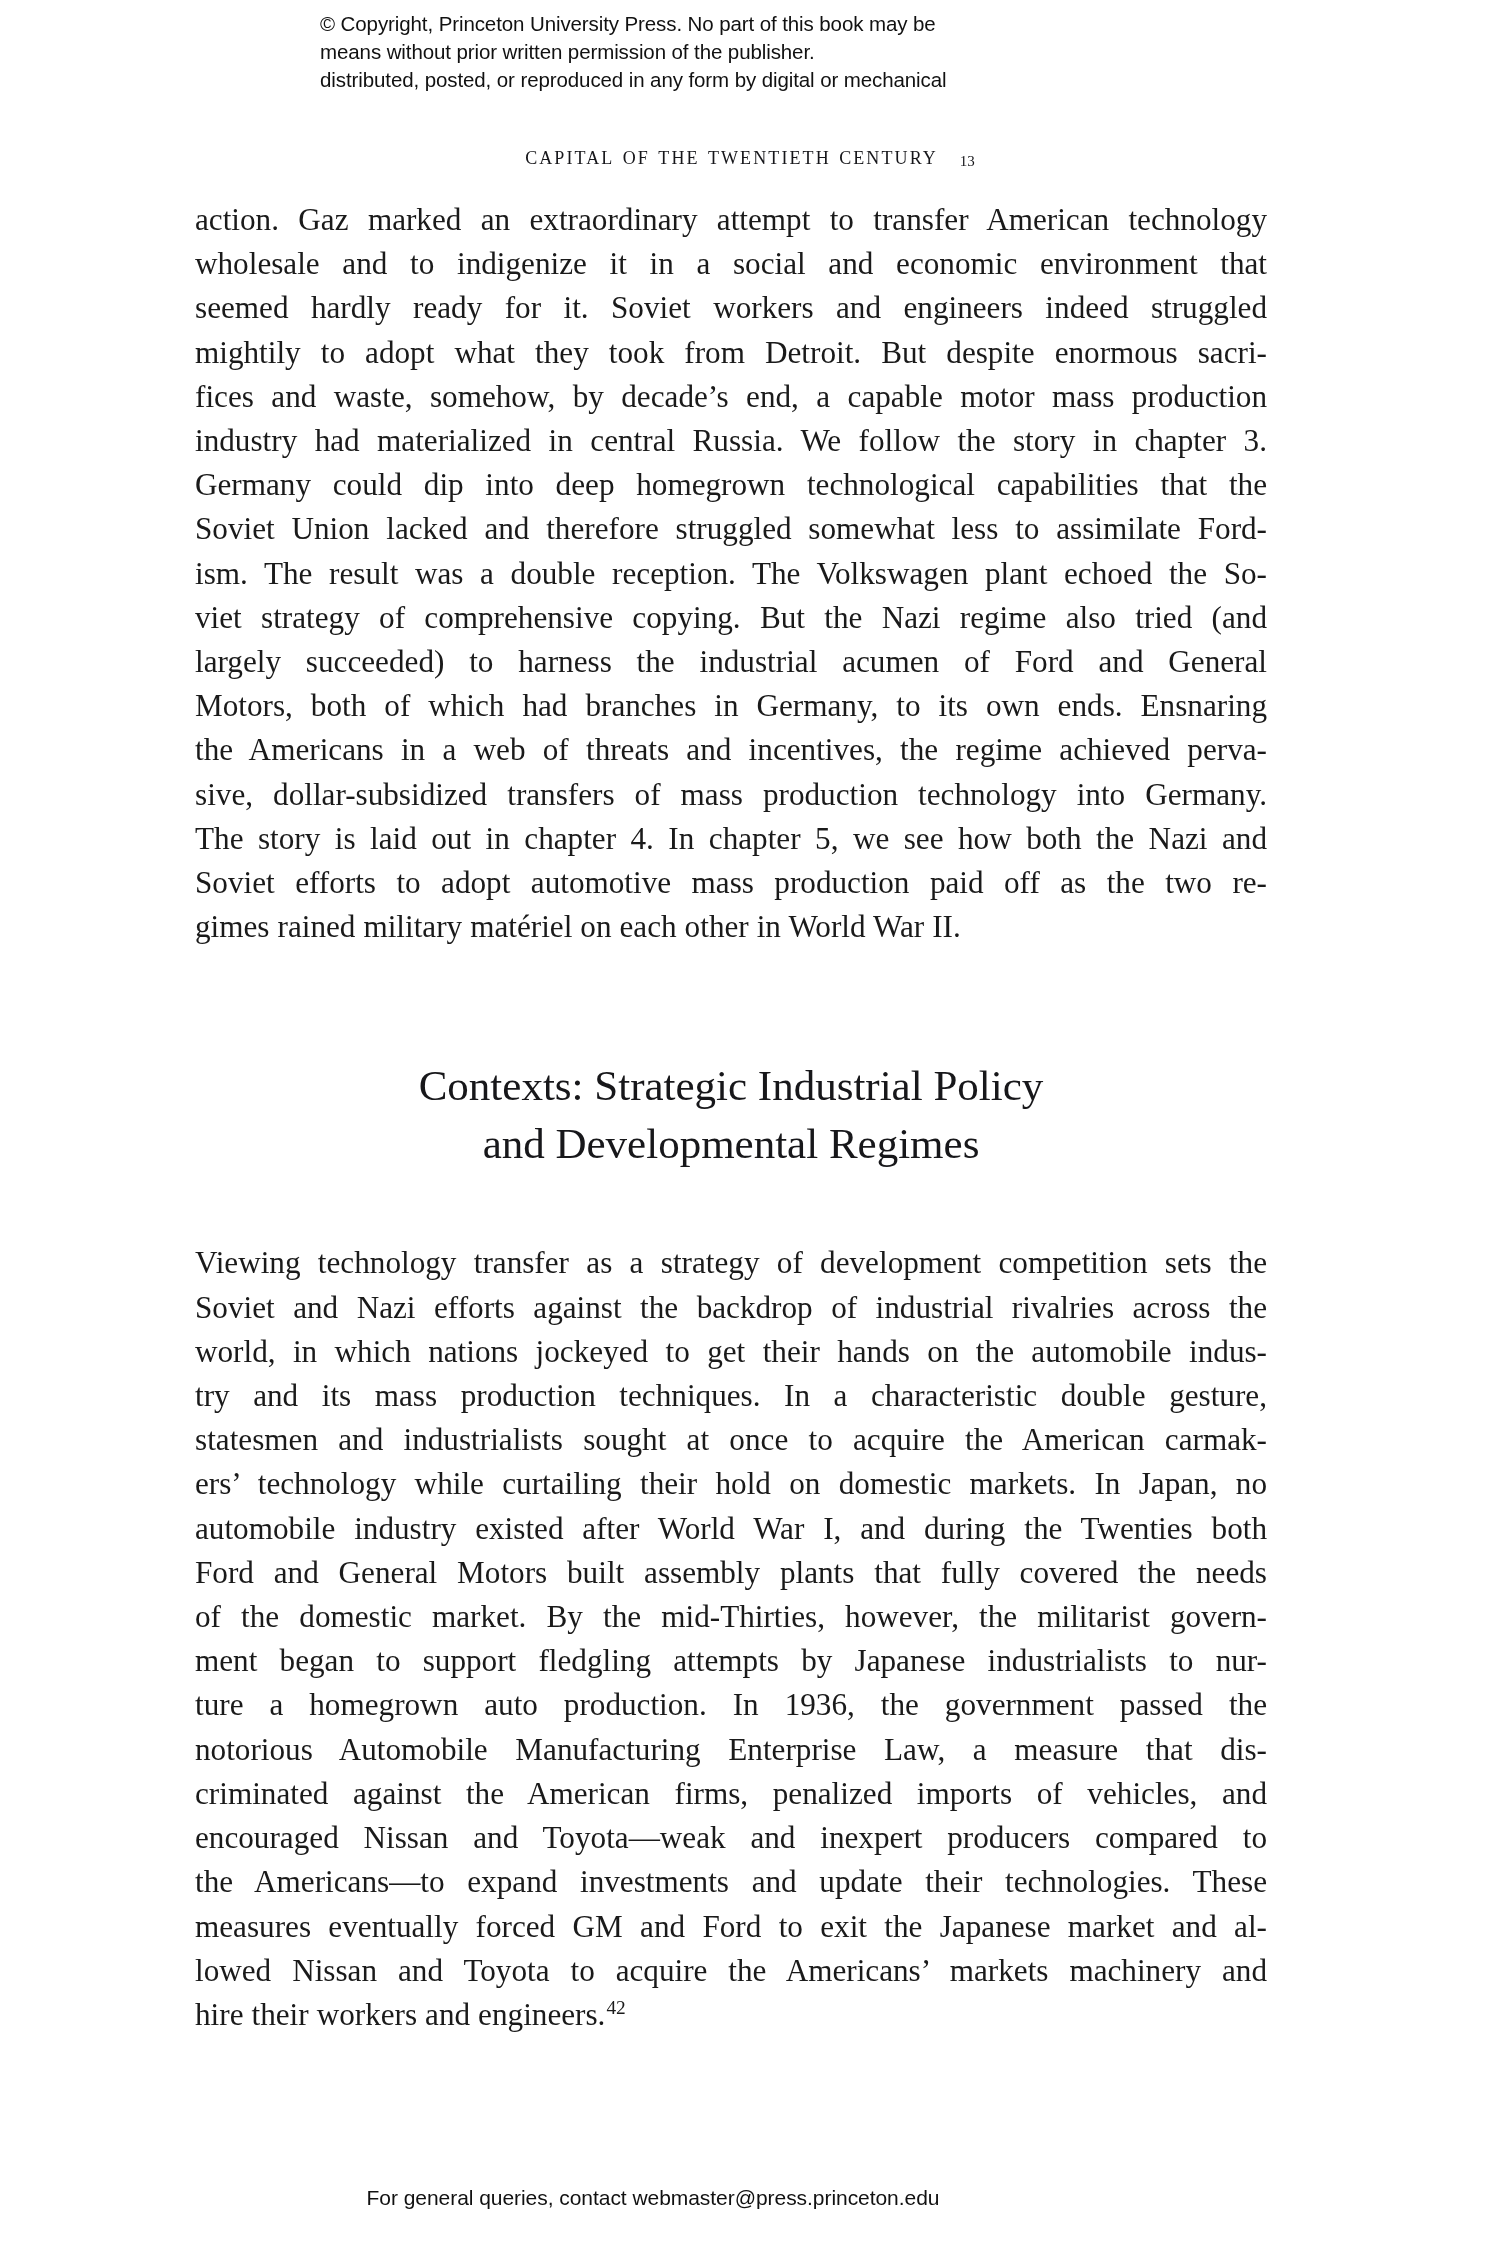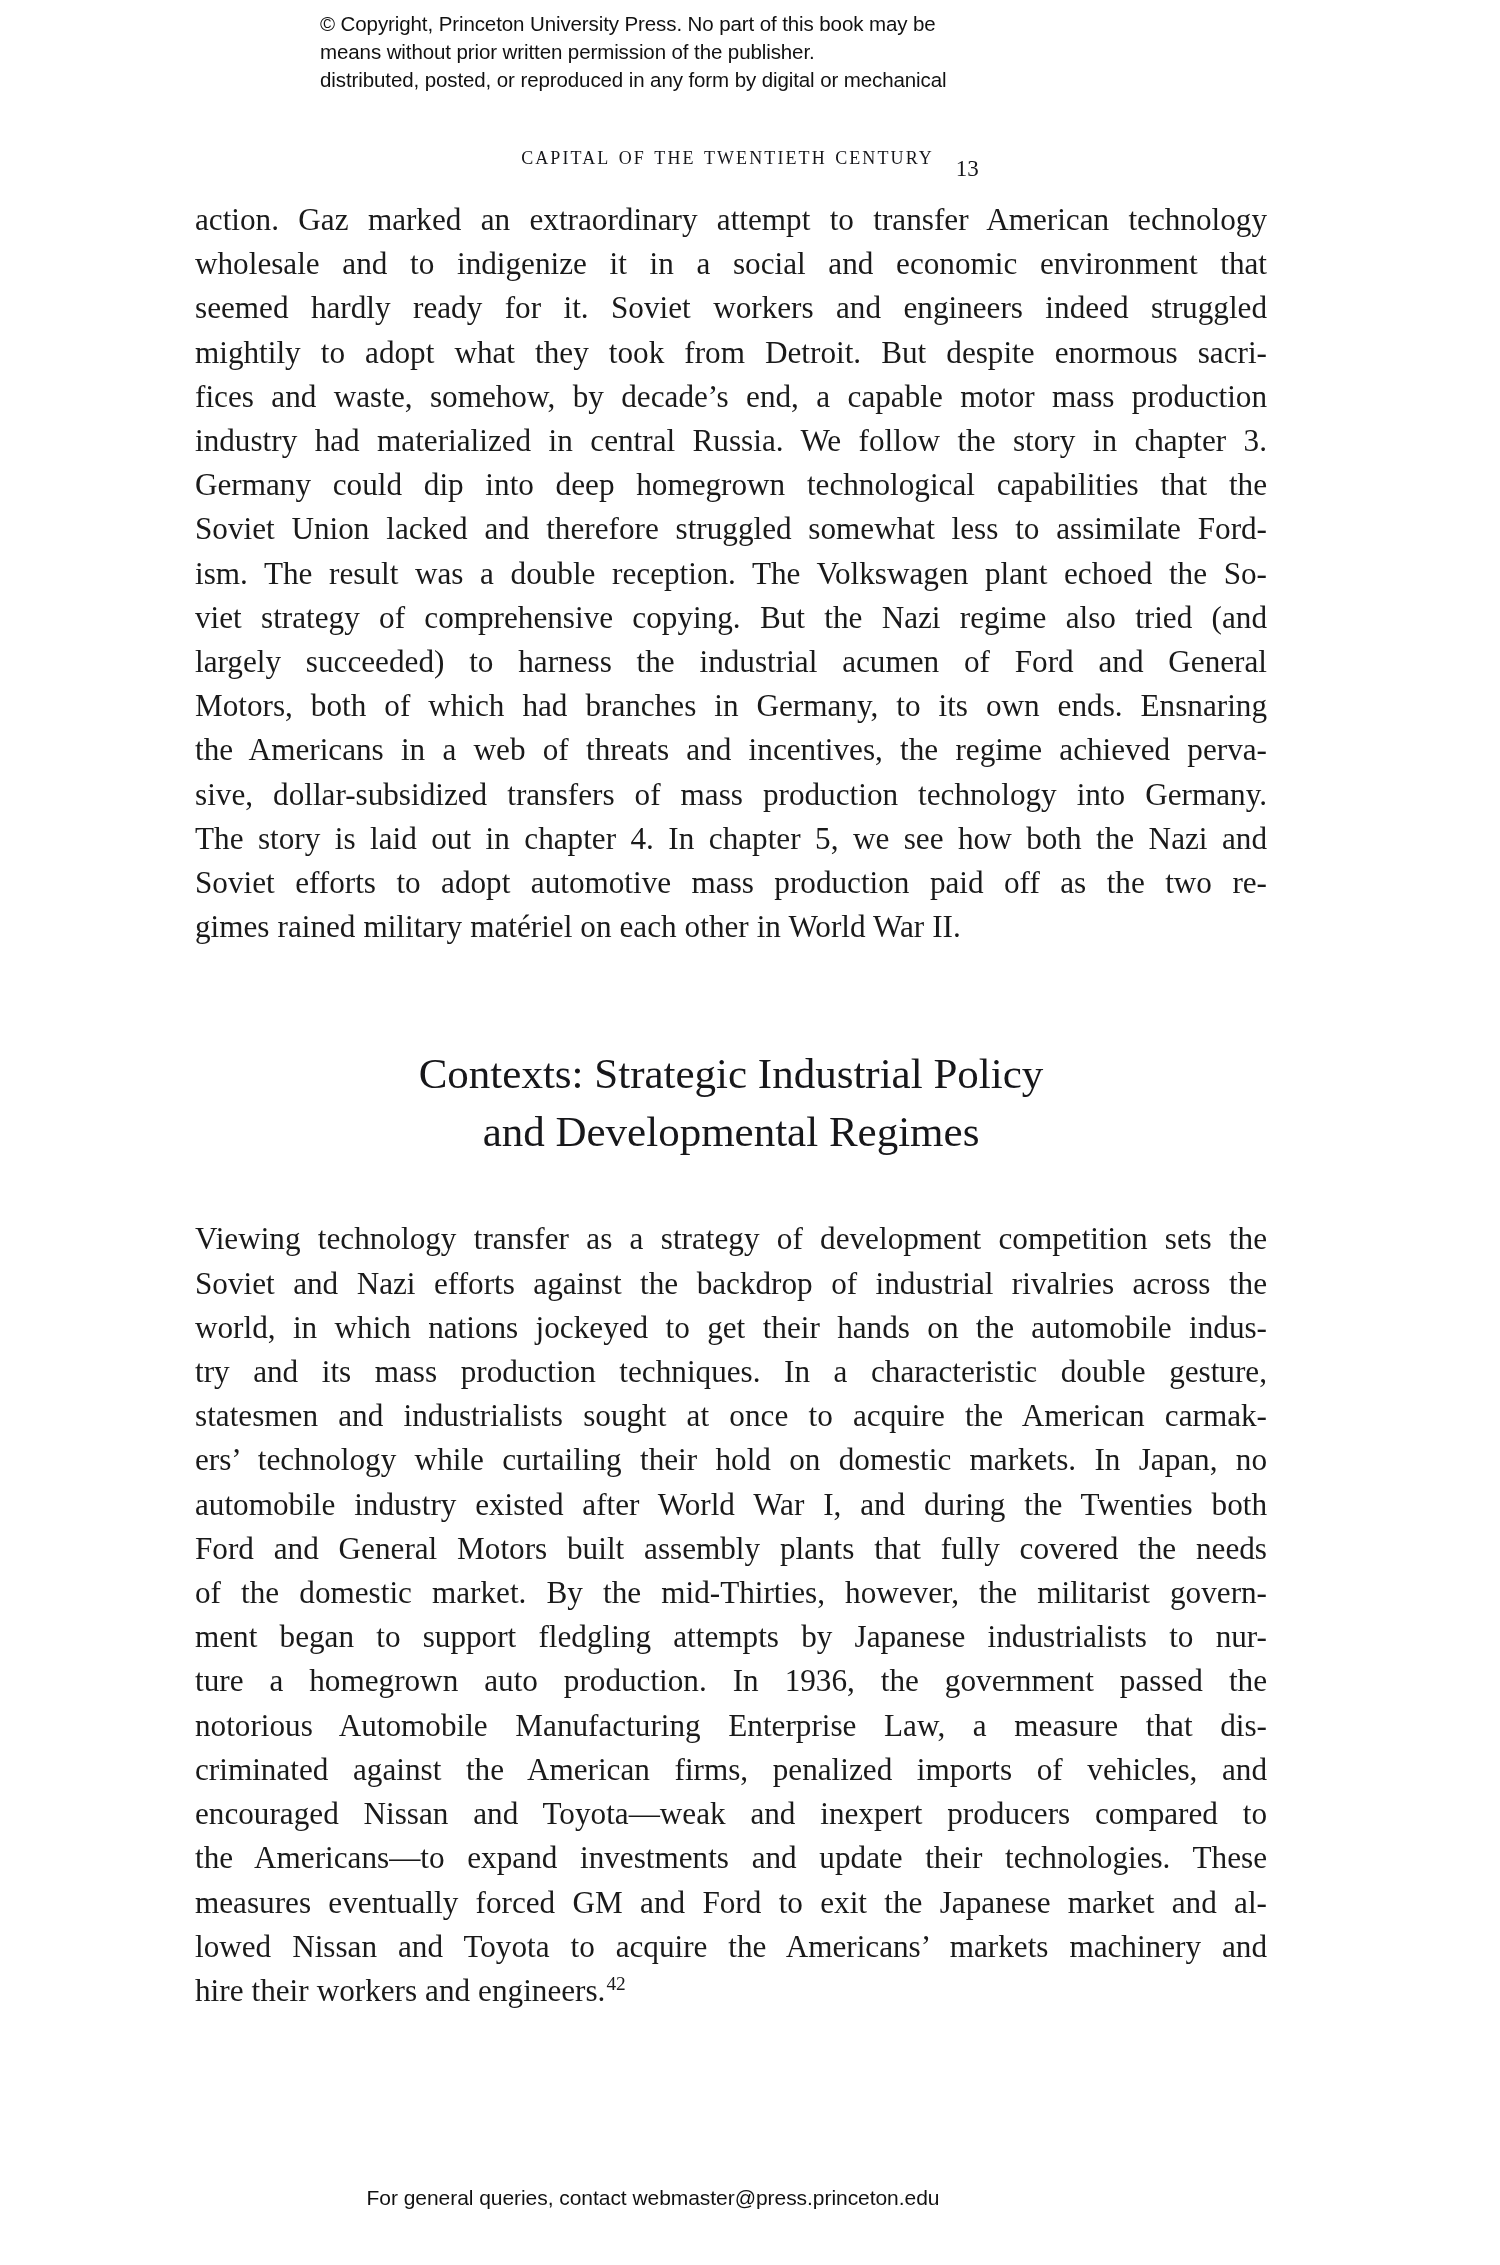--- a/index.html
+++ b/index.html
@@ -41,24 +41,24 @@
     color: #16161a;
   }
   .running-head .rh-title {
     font-variant: small-caps;
     text-transform: lowercase;
     letter-spacing: 2.1px;
     font-size: 25px;
   }
   .running-head .rh-page {
     margin-left: 22px;
-    font-size: 23px;
+    font-size: 15px;
     letter-spacing: 0;
     position: relative;
-    top: 12px;
+    top: 2px;
   }
 
   
   .text-column {
     position: absolute;
     left: 195px;
     top: 198px;
     width: 1072px;
   }
 
@@ -87,21 +87,21 @@
 
   sup.fn {
     font-size: 0.62em;
     vertical-align: super;
     line-height: 0;
     margin-left: 1px;
   }
 
   
   .section-heading {
-    margin: 0;
+    margin: 12px;
     padding: 0;
     text-align: center;
     font-weight: normal;
     font-size: 43px;
     line-height: 58px;
     color: #17171a;
   }
   .heading-spacer-top { height: 96px; }
   .heading-spacer-bottom { height: 56px; }
   .section-heading .hl { display: block; }

